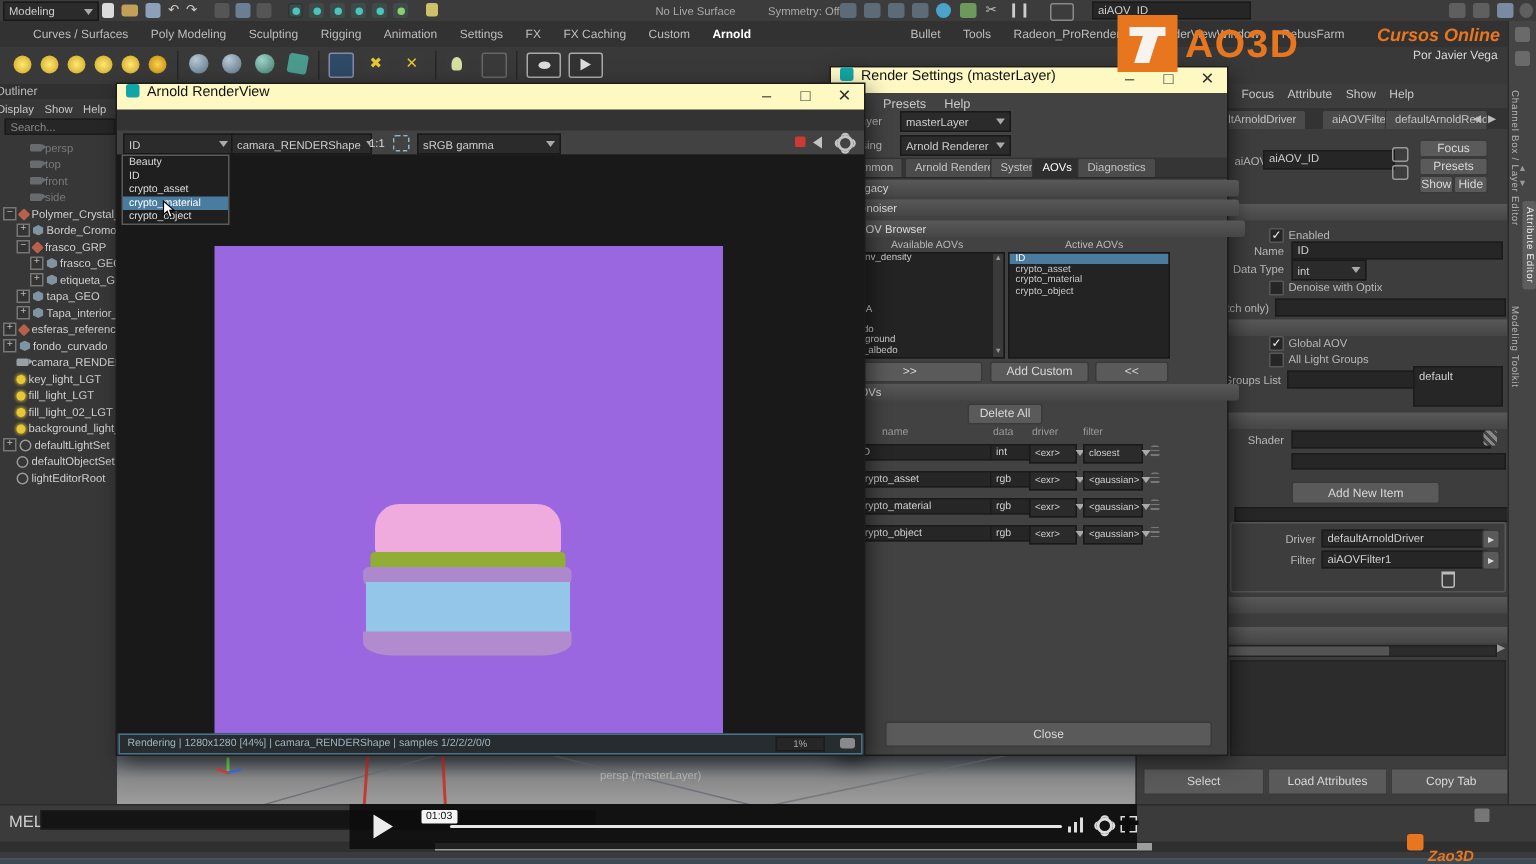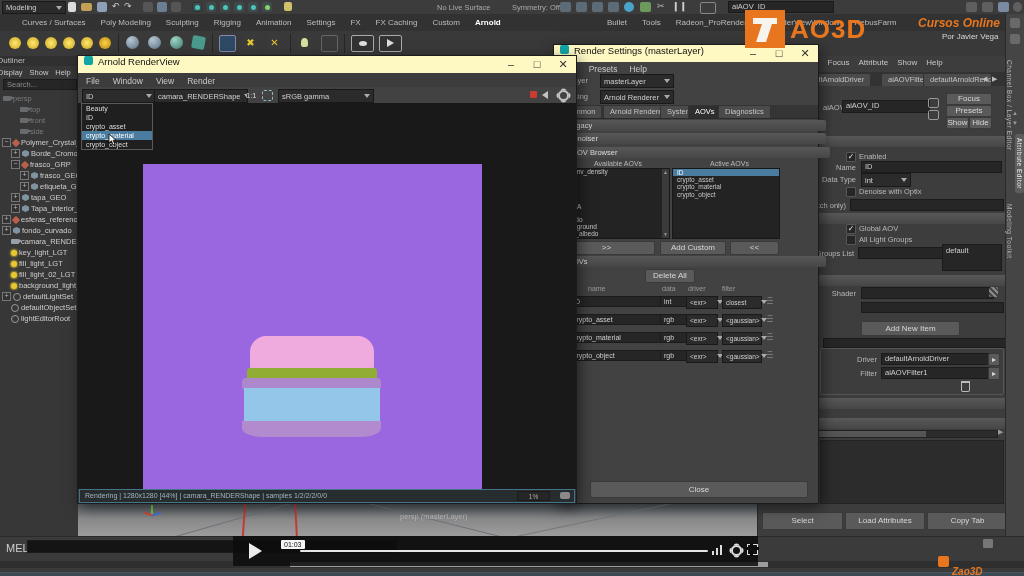--- a/index.html
+++ b/index.html
@@ -160,21 +160,21 @@
 
   <div class="outliner">
     <div style="height:10px;background:#303030;color:#bbb;font-size:8px;line-height:10px;margin-left:-5px;padding-left:2px;">Outliner</div>
     <div class="menurow" style="position:relative;margin-left:-4px;padding-left:2px;height:12px;gap:7px;font-size:7.5px;">
       <span>Display</span>
       <span>Show</span>
       <span>Help</span>
     </div>
     <div class="field" style="position:relative;left:3px;top:1px;width:66px;height:9px;color:#8a8a8a;">Search...</div>
     <div style="margin-top:4px;">
-      <div class="orow g" style="padding-left:3px;">
+      <div class="orow g" style="padding-left:20px;">
           <span class="ico i-cam" style="opacity:.5;"></span>
           <span>persp</span>
         </div>
       <div class="orow g" style="padding-left:20px;">
           <span class="ico i-cam" style="opacity:.5;"></span>
           <span>top</span>
         </div>
       <div class="orow g" style="padding-left:20px;">
           <span class="ico i-cam" style="opacity:.5;"></span>
           <span>front</span>
@@ -494,28 +494,20 @@
   <div class="win" style="left:78px;top:56px;width:498px;height:447px;background:#333;z-index:10;">
     <div class="tbar">
       <div class="mini" style="position:static;width:9px;height:9px;background:#12a5a5;margin-right:5px;"></div>
       <span>Arnold RenderView</span>
       <div class="wbtns">
         <span class="wbtn">–</span>
         <span class="wbtn">□</span>
         <span class="wbtn">✕</span>
       </div>
     </div>
-    <div class="abs" style="left:0;top:17px;width:498px;height:14px;background:#3c3c3c;border-bottom:1px solid #2b2b2b;">
-      <div class="menurow" style="left:8px;top:3px;gap:13px;">
-        <span>File</span>
-        <span>Window</span>
-        <span>View</span>
-        <span>Render</span>
-      </div>
-    </div>
     <div class="abs" style="left:0;top:31px;width:498px;height:16px;background:#424242;border-bottom:1px solid #2b2b2b;">
       <div class="combo" style="left:4px;top:2px;width:66px;">
         <span>ID</span>
           <span class="caret"></span>
       </div>
       <div class="combo" style="left:76px;top:2px;width:86px;">
         <span>camara_RENDERShape</span>
           <span class="caret"></span>
       </div>
       <span class="lbl" style="left:168px;top:4px;color:#ddd;">1:1</span>

